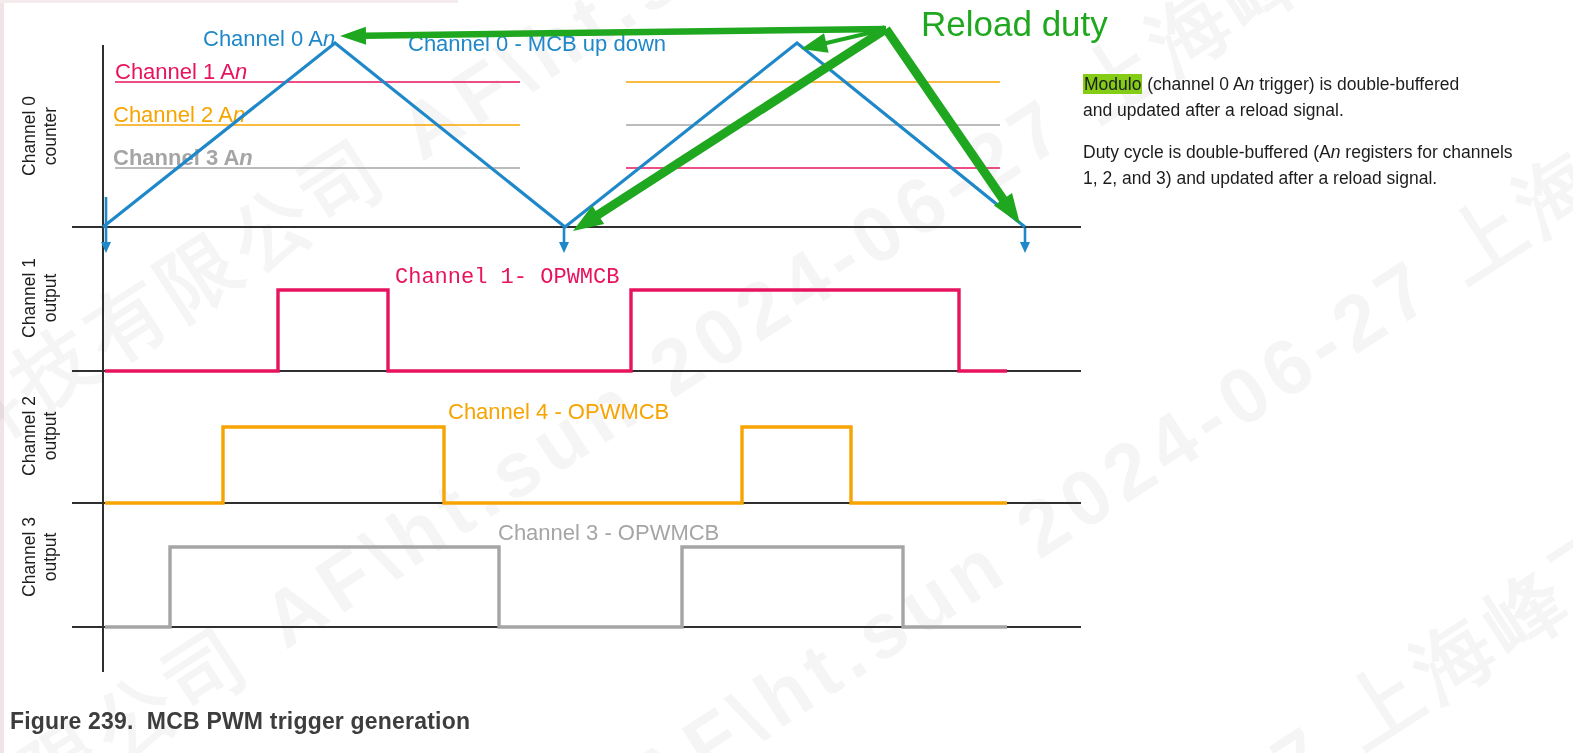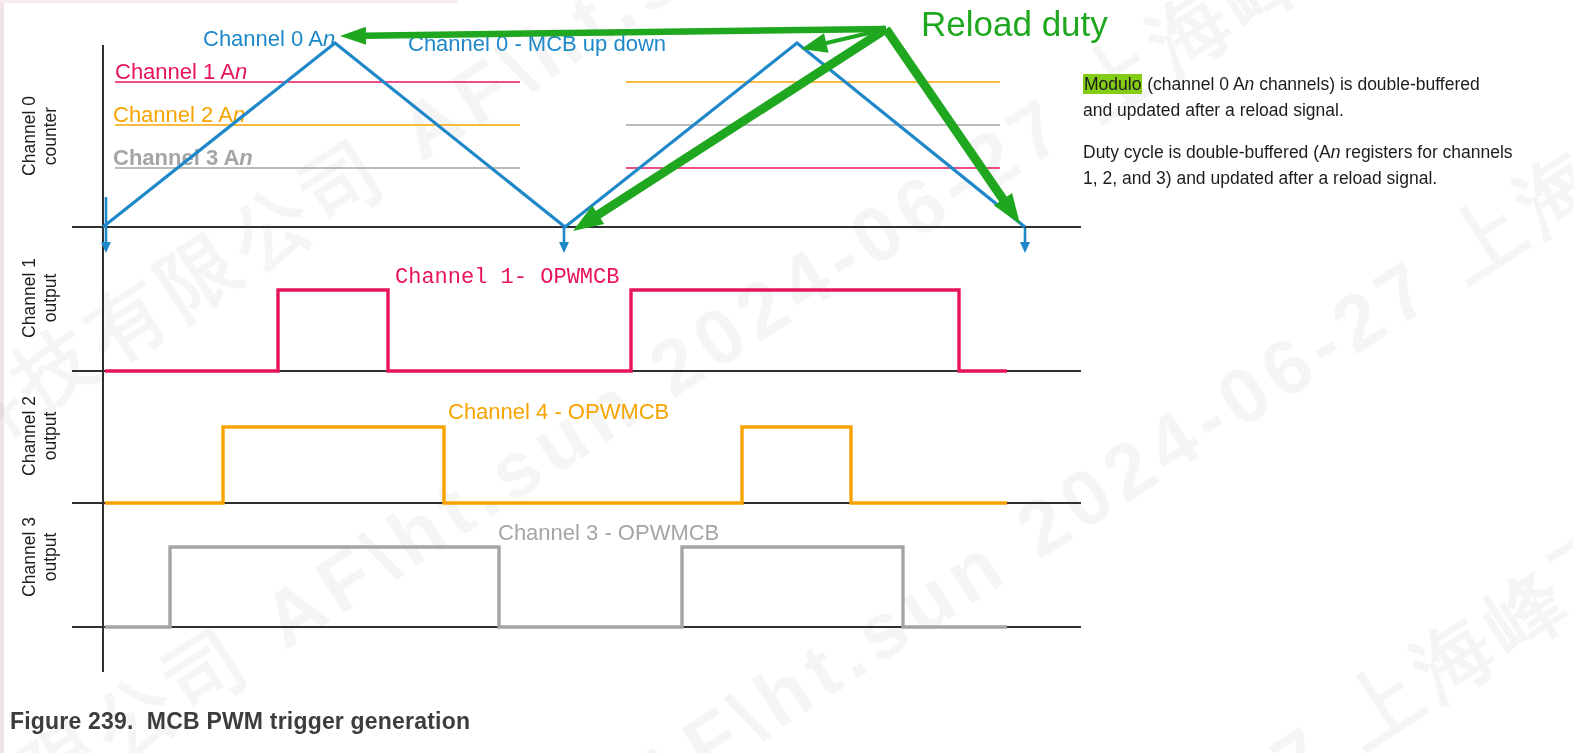--- a/index.html
+++ b/index.html
@@ -134,21 +134,21 @@
       <line x1="886" y1="29" x2="824.3620120400058" y2="43.503055990586866" stroke="#1fa71f" stroke-width="4"></line>
       <polygon points="801,49 824.0184530394174,33.31080563980001 828.5992397139285,52.77914900647153" fill="#1fa71f"></polygon>
       <line x1="886" y1="29" x2="596.5260968416541" y2="215.81702376353317" stroke="#1fa71f" stroke-width="9"></line>
       <polygon points="573,231 592.2417916660174,205.49013027313575 604.1712729946698,223.97492064872105" fill="#1fa71f"></polygon>
       <line x1="886" y1="29" x2="1004.1422157932503" y2="200.92337372898368" stroke="#1fa71f" stroke-width="9"></line>
       <polygon points="1020,224 993.943699457726,205.50488707656274 1012.0753343849532,193.04519948554514" fill="#1fa71f"></polygon>
     </svg>
 
   <div class="notes">
     <div class="p1">
-      <span class="hl">Modulo</span><span> (channel 0 A</span><i>n</i><span> channels) is double-buffered</span>
+      <span class="hl">Modulo</span><span> (channel 0 A</span><i>n</i><span> trigger) is double-buffered</span>
       <div>and updated after a reload signal.</div>
     </div>
     <div class="p2">
       <span>Duty cycle is double-buffered (A</span><i>n</i><span> registers for channels</span>
       <div>1, 2, and 3) and updated after a reload signal.</div>
     </div>
   </div>
 
   <div class="caption">Figure 239.&nbsp; MCB PWM trigger generation</div>
 </div>

